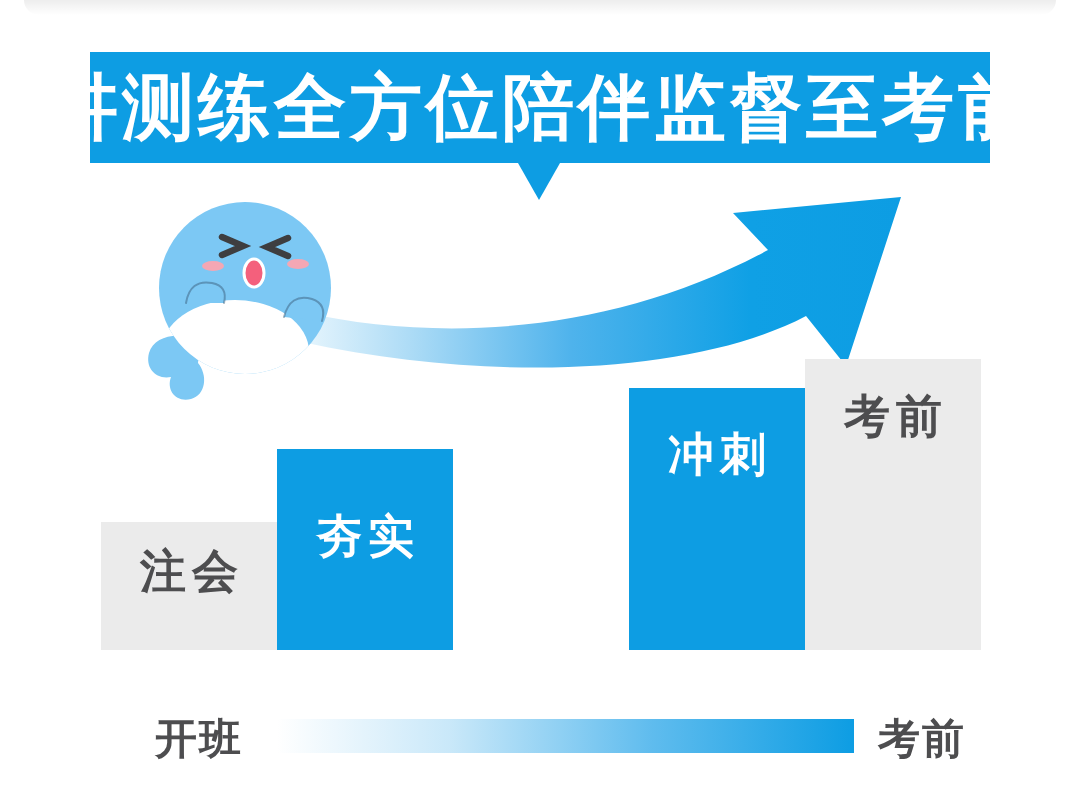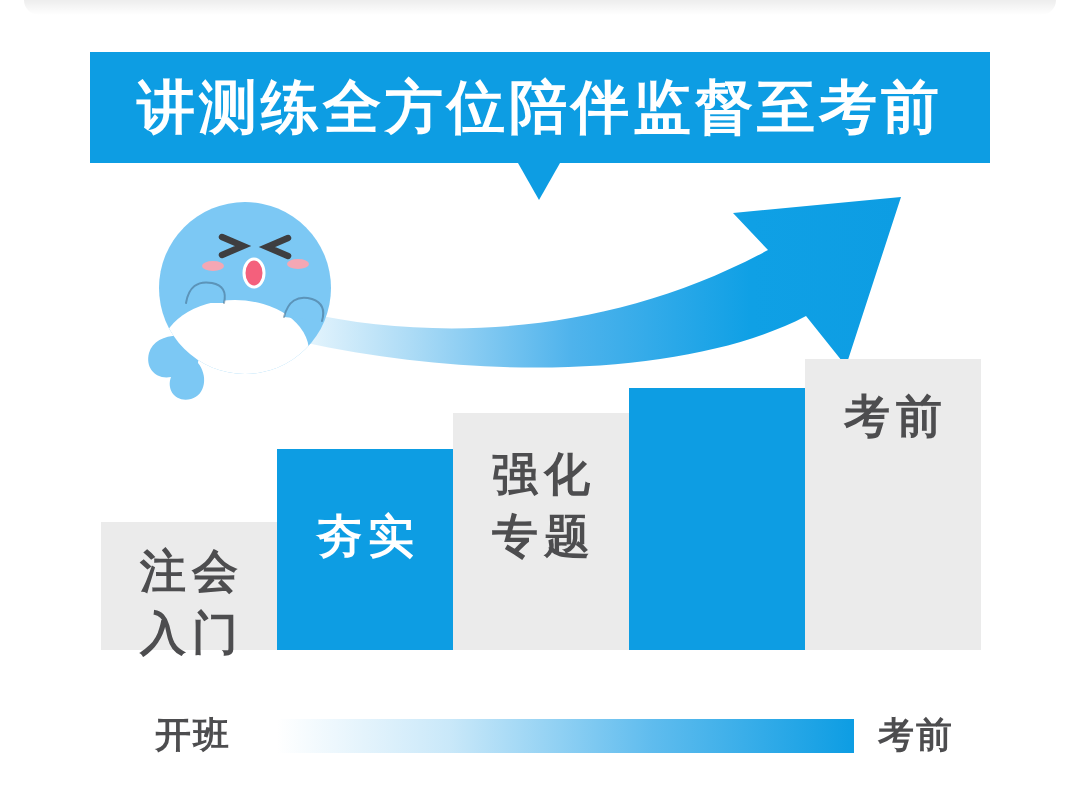--- a/index.html
+++ b/index.html
@@ -13,21 +13,21 @@
     position:absolute;top:0;left:24px;width:1032px;height:15px;
     background:linear-gradient(180deg,rgba(0,0,0,.07),rgba(0,0,0,0));
     border-radius:0 0 18px 18px;
   }
   
   .banner{
     position:absolute;left:90px;top:52px;width:900px;height:111px;
     background:#0D9DE3;display:flex;align-items:center;justify-content:center;
   }
   .banner-text{
-    color:#ffffff;font-size:58px;font-weight:800;letter-spacing:4px;
+    color:#ffffff;font-size:72px;font-weight:800;letter-spacing:4px;
     white-space:nowrap;
   }
   .banner-pointer{
     position:absolute;left:518px;top:163px;width:0;height:0;
     border-left:21px solid transparent;border-right:21px solid transparent;
     border-top:37px solid #0D9DE3;
   }
   .art{position:absolute;left:0;top:0;width:1080px;height:807px;}
   
   .step{
@@ -40,21 +40,21 @@
   .step.gray{background:#EBEBEB;color:#4D4D4F;}
   .step.blue{background:#0D9DE3;color:#ffffff;}
   .step1{left:101px;height:128px;padding-top:18px;}
   .step2{left:277px;height:201px;padding-top:56px;}
   .step3{left:453px;height:237px;padding-top:30px;}
   .step4{left:629px;height:262px;padding-top:35px;}
   .step5{left:805px;height:291px;padding-top:26px;}
   .step1,.step2,.step3,.step4,.step5{box-sizing:border-box;}
   
   .tl-label{
-    position:absolute;top:711px;font-size:36px;font-weight:700;
+    position:absolute;top:711px;font-size:42px;font-weight:700;
     color:#4D4D4F;letter-spacing:2px;white-space:nowrap;
   }
   .tl-start{left:155px;}
   .tl-end{left:878px;}
   .tl-bar{
     position:absolute;left:277px;top:719px;width:577px;height:34px;
     background:linear-gradient(90deg,#ffffff 0%,#C9E8F9 30%,#5FBCEE 65%,#0D9DE3 100%);
   }
 </style>
 </head>
@@ -114,30 +114,26 @@
     </g>
 
     <ellipse cx="73" cy="81" rx="11" ry="5" fill="#F4A7B4"></ellipse>
     <ellipse cx="158" cy="79" rx="11" ry="5" fill="#F4A7B4"></ellipse>
 
     <ellipse cx="114" cy="88" rx="10" ry="14" fill="#F4607C" stroke="#ffffff" stroke-width="3"></ellipse>
   </svg>
 
   <div class="step gray step1">
     <span class="ln">注会</span>
-    <span class="ln">入门</span>
   </div>
   <div class="step blue step2">
     <span class="ln">夯实</span>
   </div>
-  <div class="step gray step3">
-    <span class="ln">强化</span>
-    <span class="ln">专题</span>
-  </div>
   <div class="step blue step4">
+    <span class="ln">冲刺</span>
   </div>
   <div class="step gray step5">
     <span class="ln">考前</span>
   </div>
 
   <div class="tl-label tl-start">开班</div>
   <div class="tl-bar"></div>
   <div class="tl-label tl-end">考前</div>
 
 </div>

